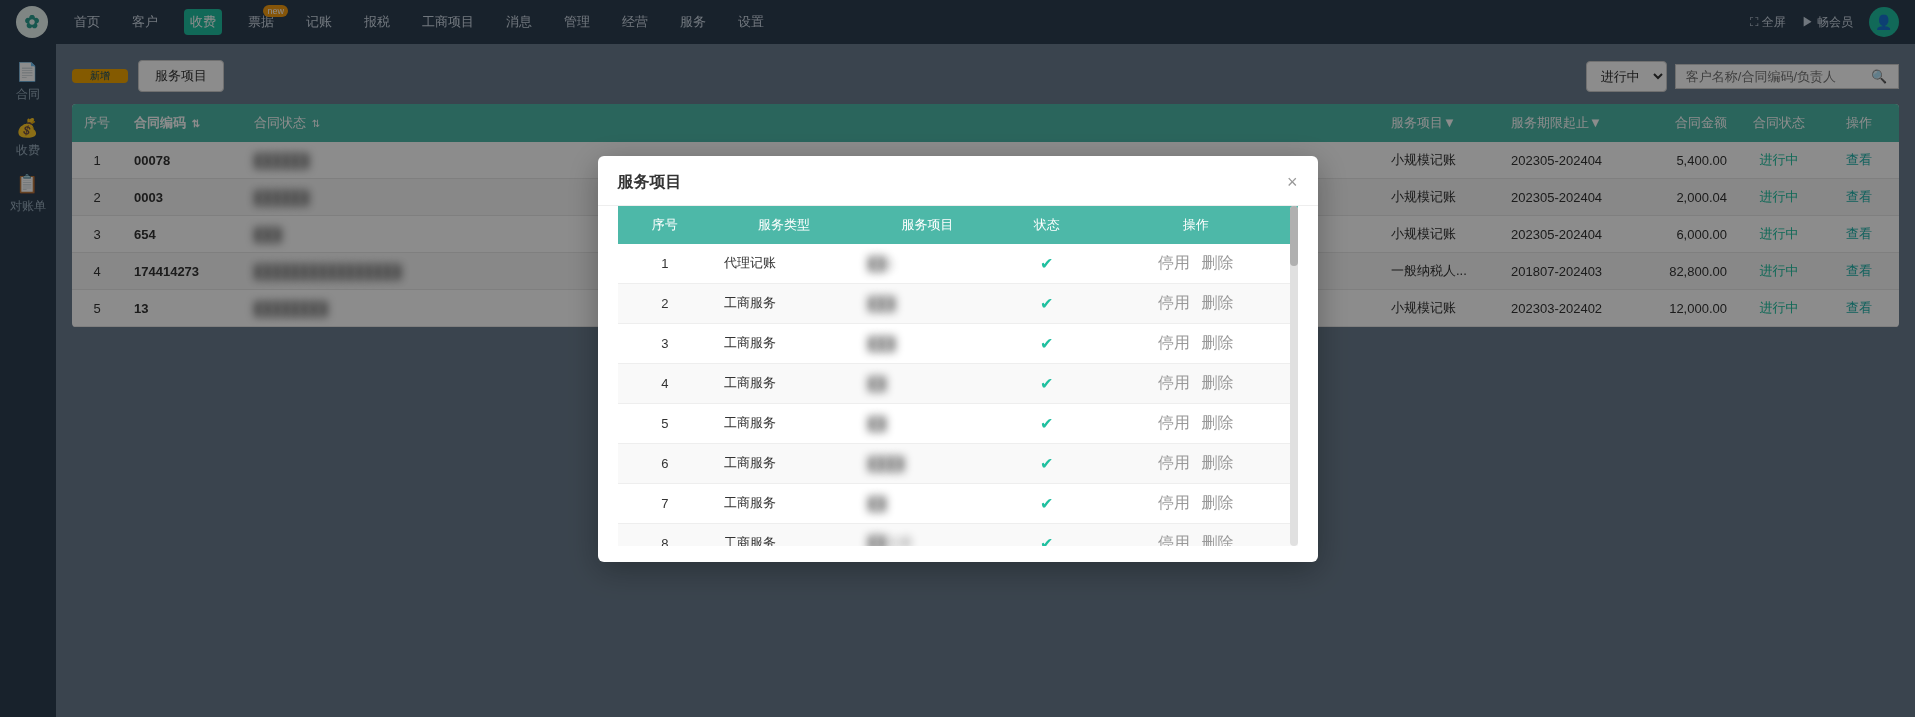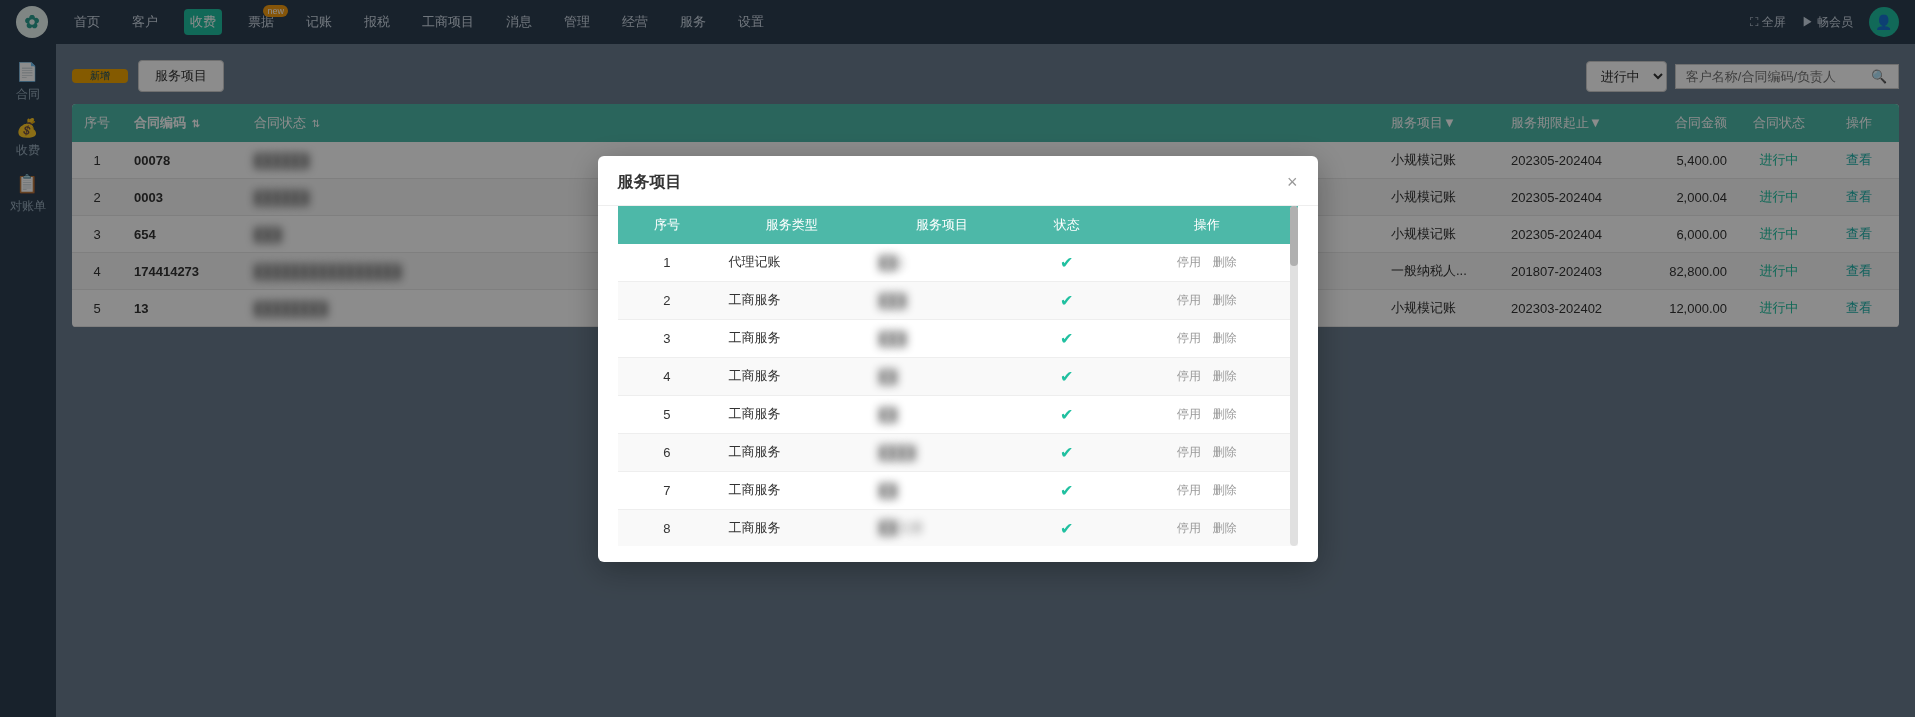--- a/index.html
+++ b/index.html
@@ -117,21 +117,21 @@
     .modal-table-wrap { overflow-y: auto; max-height: 340px; position: relative; }
     .modal-table { width: 100%; border-collapse: collapse; }
     .modal-table thead tr { background: #4db8a8; color: #fff; position: sticky; top: 0; }
     .modal-table thead th { padding: 10px 12px; font-weight: normal; text-align: center; font-size: 13px; }
     .modal-table tbody tr { border-bottom: 1px solid #eee; }
     .modal-table tbody tr:nth-child(even) { background: #f9f9f9; }
     .modal-table tbody td { padding: 9px 12px; font-size: 13px; color: #333; text-align: center; }
     .modal-table .td-type { text-align: left; }
     .modal-table .td-item { text-align: left; }
     .status-check { color: #20c0a0; font-size: 16px; }
-    .op-btn { color: #999; cursor: pointer; font-size: 12px; margin: 0 4px; }
+    .op-btn { color: #999; cursor: pointer; font-size: 16px; margin: 0 4px; }
     .op-btn.del { color: #999; }
     .scrollbar-hint {
       position: absolute; right: 0; top: 0; bottom: 0; width: 8px;
       background: #e0e0e0; border-radius: 4px;
     }
     .scrollbar-thumb {
       width: 8px; height: 60px; background: #b0b0b0; border-radius: 4px;
     }
   </style>
 </head>

